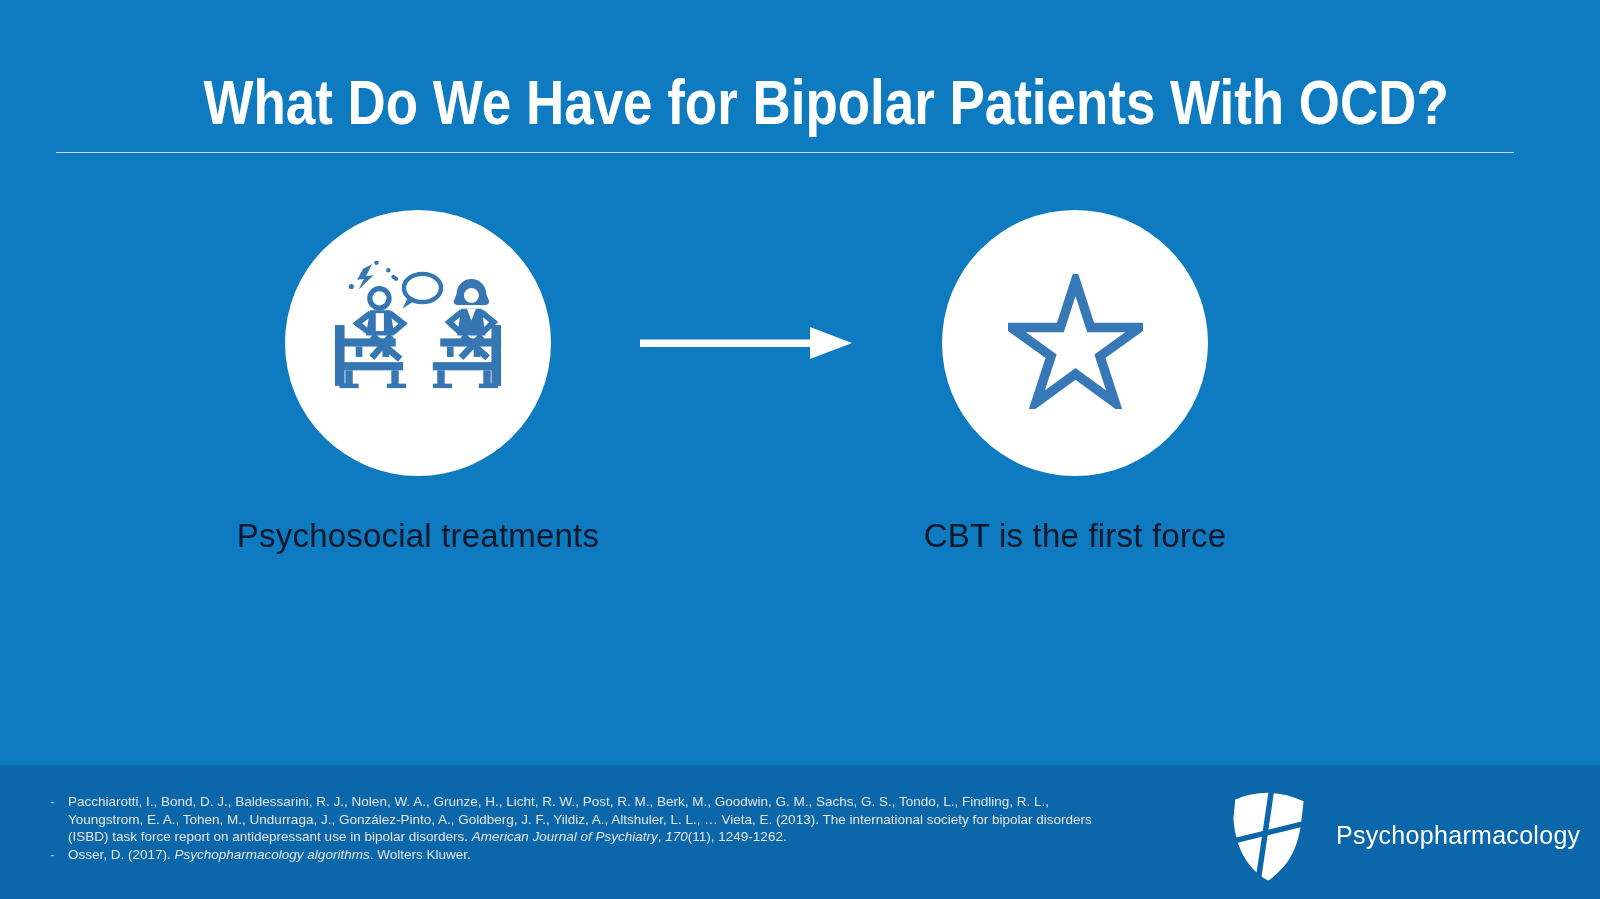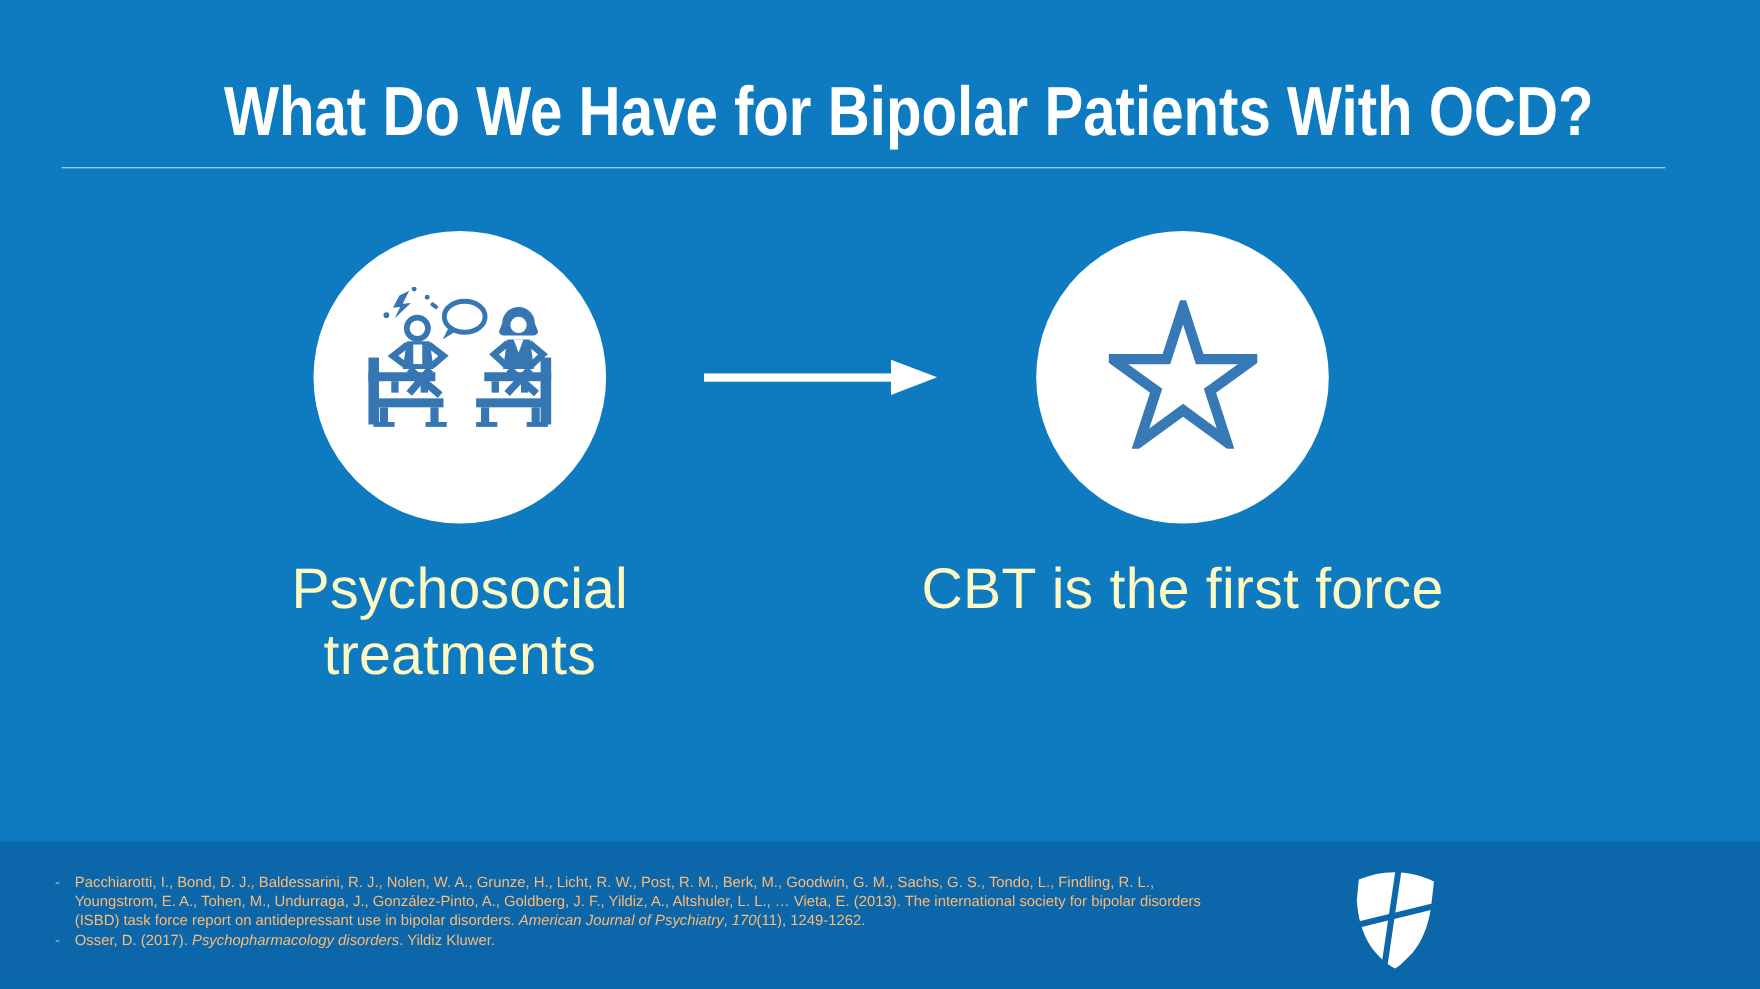--- a/index.html
+++ b/index.html
@@ -26,34 +26,34 @@
   .big-circle{
     position:absolute;width:266px;height:266px;border-radius:50%;
     background:#ffffff;top:210px;
     display:flex;align-items:center;justify-content:center;
   }
   .circle-left{left:285px;}
   .circle-right{left:942px;}
   .arrow-wrap{position:absolute;left:640px;top:325px;width:212px;height:36px;}
   .item-label{
     position:absolute;top:506px;height:60px;line-height:60px;
-    color:#fef9c3;font-size:52px;font-weight:300;text-align:center;
+    color:#0f172a;font-size:33px;font-weight:300;text-align:center;
     letter-spacing:0.2px;
   }
   .label-left{left:138px;width:560px;}
   .label-right{left:795px;width:560px;}
   
   .footer{
     position:absolute;left:0;top:765px;width:1600px;height:134px;
     background:#0B67A9;
   }
   .refs{
     position:absolute;left:48px;top:28px;width:1046px;
     margin:0;padding:0;list-style:none;
-    color:#fdba74;font-size:13.5px;line-height:17.5px;
+    color:#e5e5e5;font-size:13.5px;line-height:17.5px;
   }
   .refs li{position:relative;padding-left:20px;}
   .refs li::before{
     content:"-";position:absolute;left:2px;top:0;color:#9CC6E6;
   }
   .refs em{font-style:italic;}
   .logo{
     position:absolute;left:1228px;top:22px;width:330px;height:96px;
     display:flex;align-items:center;
   }
@@ -141,29 +141,30 @@
   </span>
 </div>
 
 <div class="item-label label-left">Psychosocial treatments</div>
 <div class="item-label label-right">CBT is the first force</div>
 
 <div class="footer">
 
   <ul class="refs">
       <li><span>Pacchiarotti, I., Bond, D. J., Baldessarini, R. J., Nolen, W. A., Grunze, H., Licht, R. W., Post, R. M., Berk, M., Goodwin, G. M., Sachs, G. S., Tondo, L., Findling, R. L., Youngstrom, E. A., Tohen, M., Undurraga, J., González-Pinto, A., Goldberg, J. F., Yildiz, A., Altshuler, L. L., … Vieta, E. (2013). The international society for bipolar disorders (ISBD) task force report on antidepressant use in bipolar disorders. </span><em>American Journal of Psychiatry</em><span>, </span><em>170</em><span>(11), 1249-1262.</span></li>
-      <li><span>Osser, D. (2017). </span><em>Psychopharmacology disorders</em><span>. Yildiz Kluwer.</span></li>
+      <li><span>Osser, D. (2017). </span><em>Psychopharmacology algorithms</em><span>. Wolters Kluwer.</span></li>
     </ul>
 
   <div class="logo">
     <span class="logo-shield">
       <svg width="82" height="94" viewBox="0 0 90 102">
         <path fill="#ffffff" d="M8,12 C32,2 58,2 83,14 L80,40 C77,61 69,79 57,90 C52,95 48,99 44,101 C36,97 27,89 20,79 C11,65 7,49 6,33 Z"></path>
         <g stroke="#0B67A9" stroke-width="6">
           <line x1="48" y1="0" x2="33" y2="102"></line>
           <line x1="0" y1="59" x2="90" y2="37"></line>
         </g>
       </svg>
     </span>
     <div class="logo-text">
+      <div>Psychopharmacology</div>
     </div>
   </div>
 </div>
 
 </body></html>

